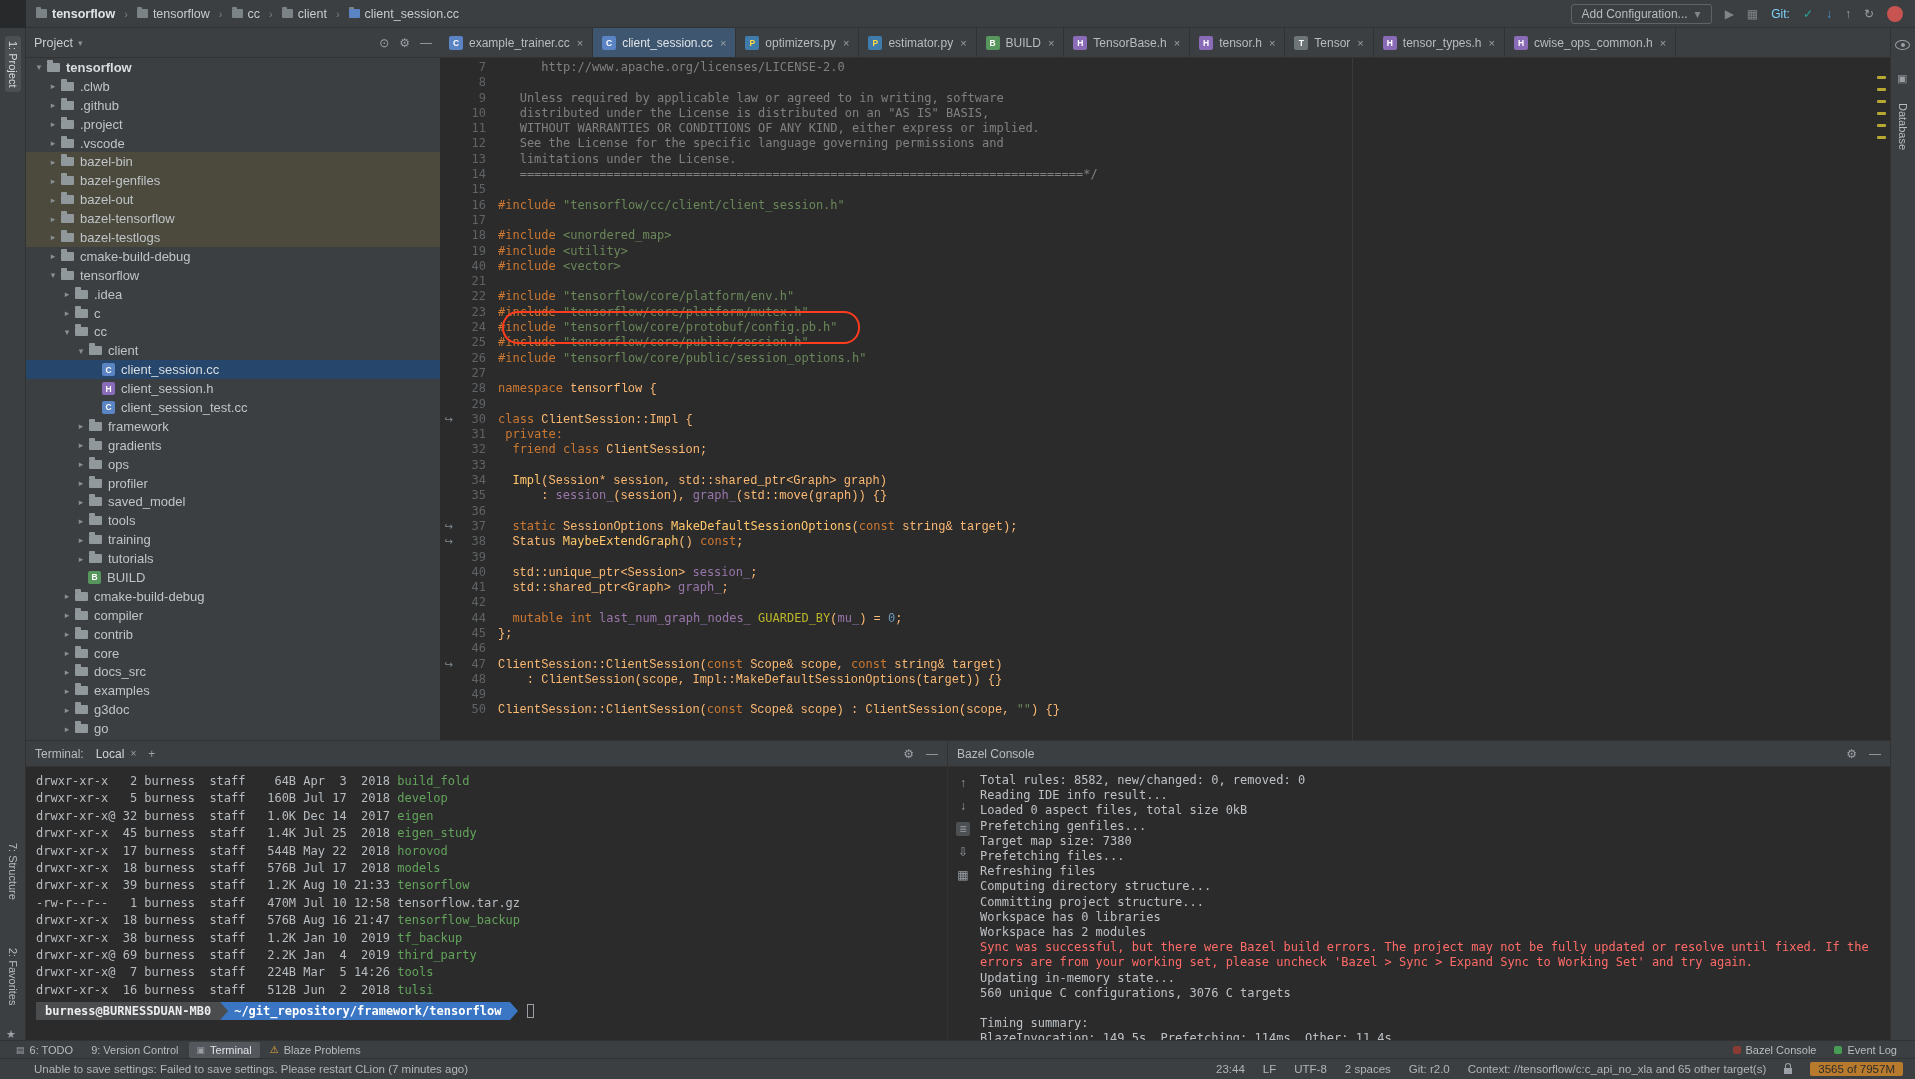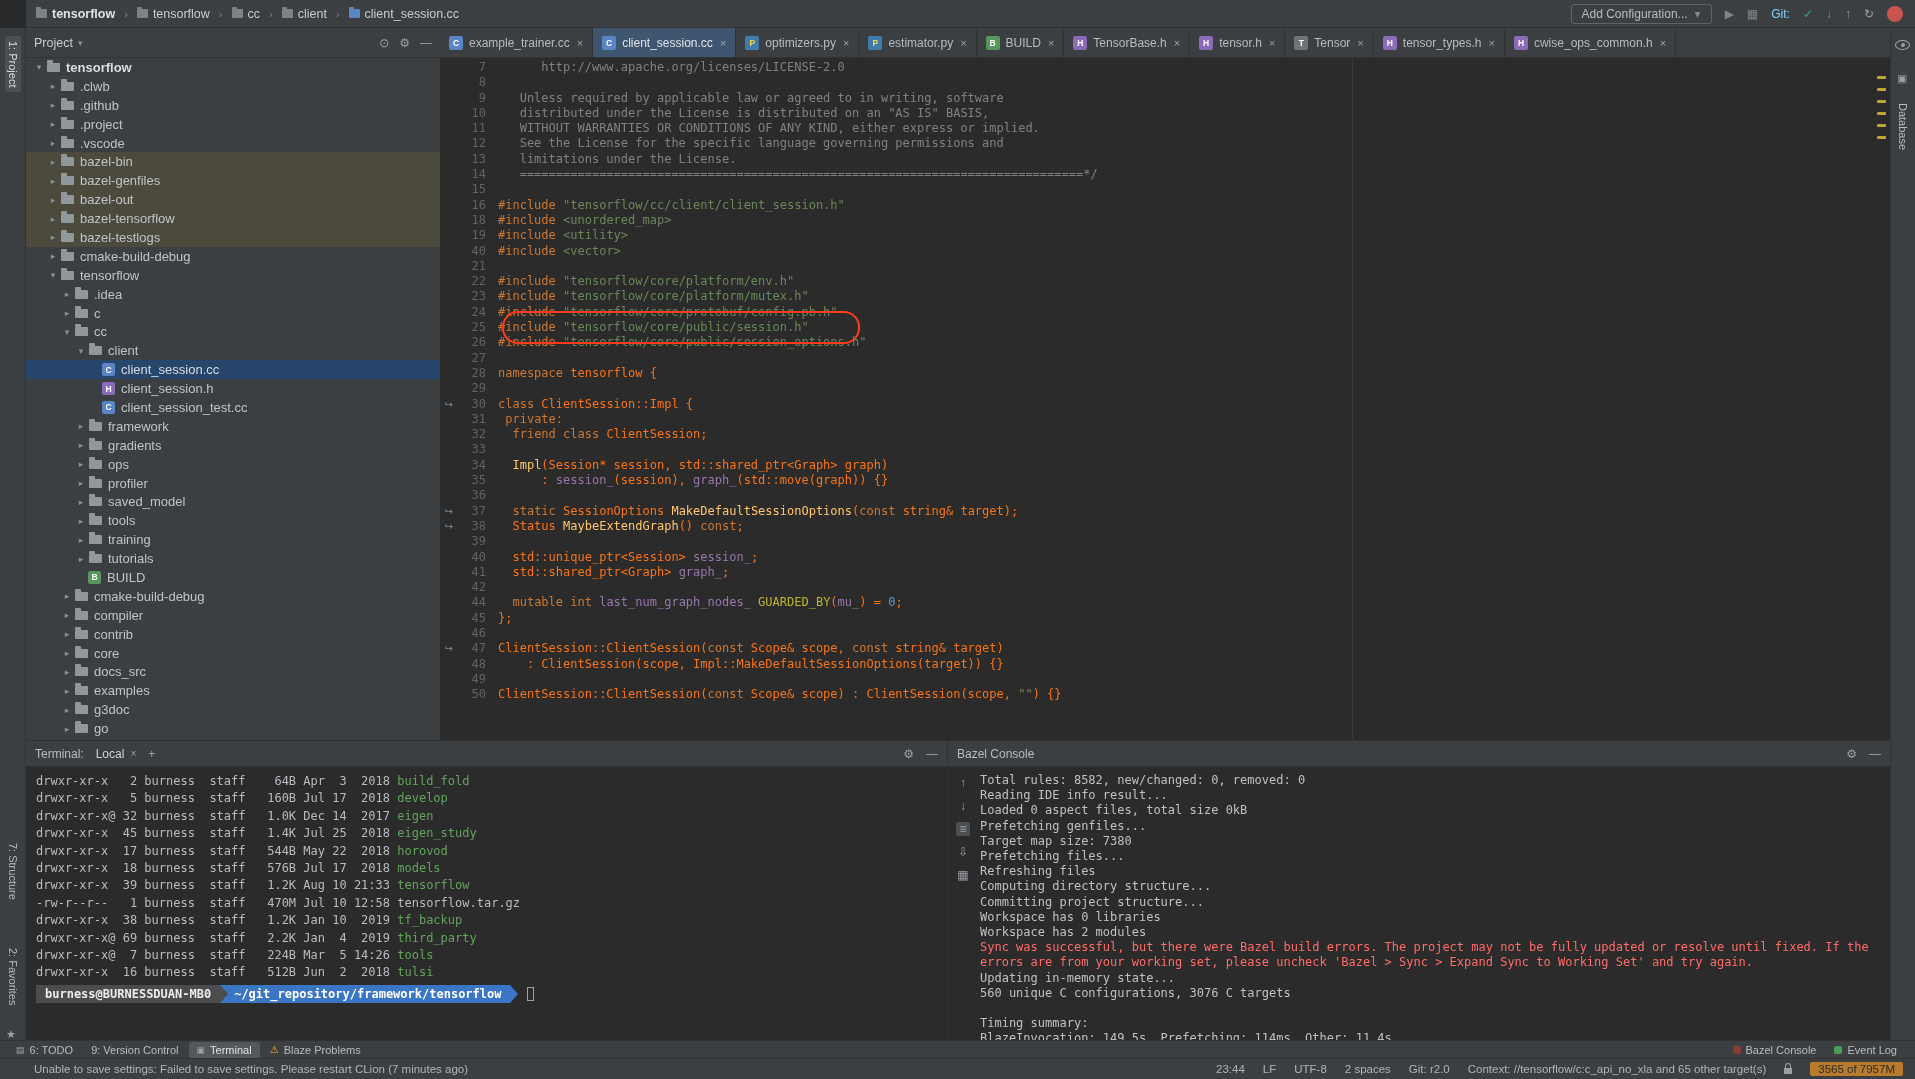--- a/index.html
+++ b/index.html
@@ -58,21 +58,21 @@
   .tab .fico { width:14px; height:14px; margin-right:6px; }
   .tclose { margin-left:7px; color:#9aa0a6; font-size:11px; }
 
   
   .editor { position:absolute; top:58px; left:440px; width:1450px; height:682px; background:#2b2b2b; overflow:hidden; }
   .col-guide { position:absolute; left:912px; top:0; bottom:0; width:1px; background:#393939; }
   .codewrap { position:absolute; top:2px; left:0; right:16px; }
   .code-line { display:flex; height:15.3px; line-height:15.3px; font-family:"DejaVu Sans Mono",monospace; font-size:12px; white-space:pre; }
   .gmark { width:18px; text-align:center; color:#7f8b91; font-size:10px; font-family:"DejaVu Sans",sans-serif; flex:none; }
   .ln { width:40px; text-align:right; padding-right:12px; color:#606366; flex:none; }
-  .c { color:#808080; } .k { color:#cc7832; } .s { color:#6a8759; } .d { color:#f97316; }
+  .c { color:#808080; } .k { color:#cc7832; } .s { color:#6a8759; } .d { color:#fdba74;font-family:Liberation Mono, monospace; }
   .f { color:#ffc66b;text-align:center; } .n { color:#6897bb; } .fl { color:#9876aa; } .m { color:#bbb529; }
   .annotation { position:absolute; left:62px; width:358px; height:33px; border:2.5px solid #ff3c1e; border-radius:16px; pointer-events:none; }
   .smark { position:absolute; right:4px; width:9px; height:3px; background:#b8a832; border-radius:1px; }
 
   
   .panel-head { height:26px; background:#3c3f41; border-bottom:1px solid #323232; display:flex; align-items:center; padding:0 9px; font-size:12px; color:#b7bcc0; }
   .panel-head .hicons { margin-left:auto; display:flex; gap:12px; color:#9aa0a6; font-size:12px; }
   .terminal-panel { position:absolute; top:740px; left:26px; width:921px; height:300px; background:#2b2b2b; border-top:1px solid #323232; overflow:hidden; }
   .term-tab { display:flex; align-items:center; gap:6px; margin-left:12px; color:#d0d4d8; }
   .term-tab .x { color:#9aa0a6; font-size:10px; }
@@ -422,20 +422,21 @@
         <div class="code-line"><span class="gmark"></span><span class="ln">7</span><span class="ltext"><span class="c">      http://www.apache.org/licenses/LICENSE-2.0</span></span></div>
         <div class="code-line"><span class="gmark"></span><span class="ln">8</span><span class="ltext"></span></div>
         <div class="code-line"><span class="gmark"></span><span class="ln">9</span><span class="ltext"><span class="c">   Unless required by applicable law or agreed to in writing, software</span></span></div>
         <div class="code-line"><span class="gmark"></span><span class="ln">10</span><span class="ltext"><span class="c">   distributed under the License is distributed on an "AS IS" BASIS,</span></span></div>
         <div class="code-line"><span class="gmark"></span><span class="ln">11</span><span class="ltext"><span class="c">   WITHOUT WARRANTIES OR CONDITIONS OF ANY KIND, either express or implied.</span></span></div>
         <div class="code-line"><span class="gmark"></span><span class="ln">12</span><span class="ltext"><span class="c">   See the License for the specific language governing permissions and</span></span></div>
         <div class="code-line"><span class="gmark"></span><span class="ln">13</span><span class="ltext"><span class="c">   limitations under the License.</span></span></div>
         <div class="code-line"><span class="gmark"></span><span class="ln">14</span><span class="ltext"><span class="c">   ==============================================================================*/</span></span></div>
         <div class="code-line"><span class="gmark"></span><span class="ln">15</span><span class="ltext"></span></div>
         <div class="code-line"><span class="gmark"></span><span class="ln">16</span><span class="ltext"><span class="k">#include </span><span class="s">"tensorflow/cc/client/client_session.h"</span></span></div>
+        <div class="code-line"><span class="gmark"></span><span class="ln">17</span><span class="ltext"></span></div>
         <div class="code-line"><span class="gmark"></span><span class="ln">18</span><span class="ltext"><span class="k">#include </span><span class="s">&lt;unordered_map&gt;</span></span></div>
         <div class="code-line"><span class="gmark"></span><span class="ln">19</span><span class="ltext"><span class="k">#include </span><span class="s">&lt;utility&gt;</span></span></div>
         <div class="code-line"><span class="gmark"></span><span class="ln">40</span><span class="ltext"><span class="k">#include </span><span class="s">&lt;vector&gt;</span></span></div>
         <div class="code-line"><span class="gmark"></span><span class="ln">21</span><span class="ltext"></span></div>
         <div class="code-line"><span class="gmark"></span><span class="ln">22</span><span class="ltext"><span class="k">#include </span><span class="s">"tensorflow/core/platform/env.h"</span></span></div>
         <div class="code-line"><span class="gmark"></span><span class="ln">23</span><span class="ltext"><span class="k">#include </span><span class="s">"tensorflow/core/platform/mutex.h"</span></span></div>
         <div class="code-line"><span class="gmark"></span><span class="ln">24</span><span class="ltext"><span class="k">#include </span><span class="s">"tensorflow/core/protobuf/config.pb.h"</span></span></div>
         <div class="code-line"><span class="gmark"></span><span class="ln">25</span><span class="ltext"><span class="k">#include </span><span class="s">"tensorflow/core/public/session.h"</span></span></div>
         <div class="code-line"><span class="gmark"></span><span class="ln">26</span><span class="ltext"><span class="k">#include </span><span class="s">"tensorflow/core/public/session_options.h"</span></span></div>
         <div class="code-line"><span class="gmark"></span><span class="ln">27</span><span class="ltext"></span></div>
@@ -486,20 +487,21 @@
     </div>
     <div class="term-body">
         <div class="trmrow"><span>drwxr-xr-x   2 burness  staff    64B Apr  3  2018 </span><span class="tname dir">build_fold</span></div>
         <div class="trmrow"><span>drwxr-xr-x   5 burness  staff   160B Jul 17  2018 </span><span class="tname dir">develop</span></div>
         <div class="trmrow"><span>drwxr-xr-x@ 32 burness  staff   1.0K Dec 14  2017 </span><span class="tname dir">eigen</span></div>
         <div class="trmrow"><span>drwxr-xr-x  45 burness  staff   1.4K Jul 25  2018 </span><span class="tname dir">eigen_study</span></div>
         <div class="trmrow"><span>drwxr-xr-x  17 burness  staff   544B May 22  2018 </span><span class="tname dir">horovod</span></div>
         <div class="trmrow"><span>drwxr-xr-x  18 burness  staff   576B Jul 17  2018 </span><span class="tname dir">models</span></div>
         <div class="trmrow"><span>drwxr-xr-x  39 burness  staff   1.2K Aug 10 21:33 </span><span class="tname dir">tensorflow</span></div>
         <div class="trmrow"><span>-rw-r--r--   1 burness  staff   470M Jul 10 12:58 </span><span class="tname">tensorflow.tar.gz</span></div>
+        <div class="trmrow"><span>drwxr-xr-x  18 burness  staff   576B Aug 16 21:47 </span><span class="tname dir">tensorflow_backup</span></div>
         <div class="trmrow"><span>drwxr-xr-x  38 burness  staff   1.2K Jan 10  2019 </span><span class="tname dir">tf_backup</span></div>
         <div class="trmrow"><span>drwxr-xr-x@ 69 burness  staff   2.2K Jan  4  2019 </span><span class="tname dir">third_party</span></div>
         <div class="trmrow"><span>drwxr-xr-x@  7 burness  staff   224B Mar  5 14:26 </span><span class="tname dir">tools</span></div>
         <div class="trmrow"><span>drwxr-xr-x  16 burness  staff   512B Jun  2  2018 </span><span class="tname dir">tulsi</span></div>
         <div class="prompt">
           <span class="p-user">burness@BURNESSDUAN-MB0</span>
           <span class="ptri1"></span>
           <span class="p-path">~/git_repository/framework/tensorflow</span>
           <span class="ptri2"></span>
           <span class="p-cursor"></span>

